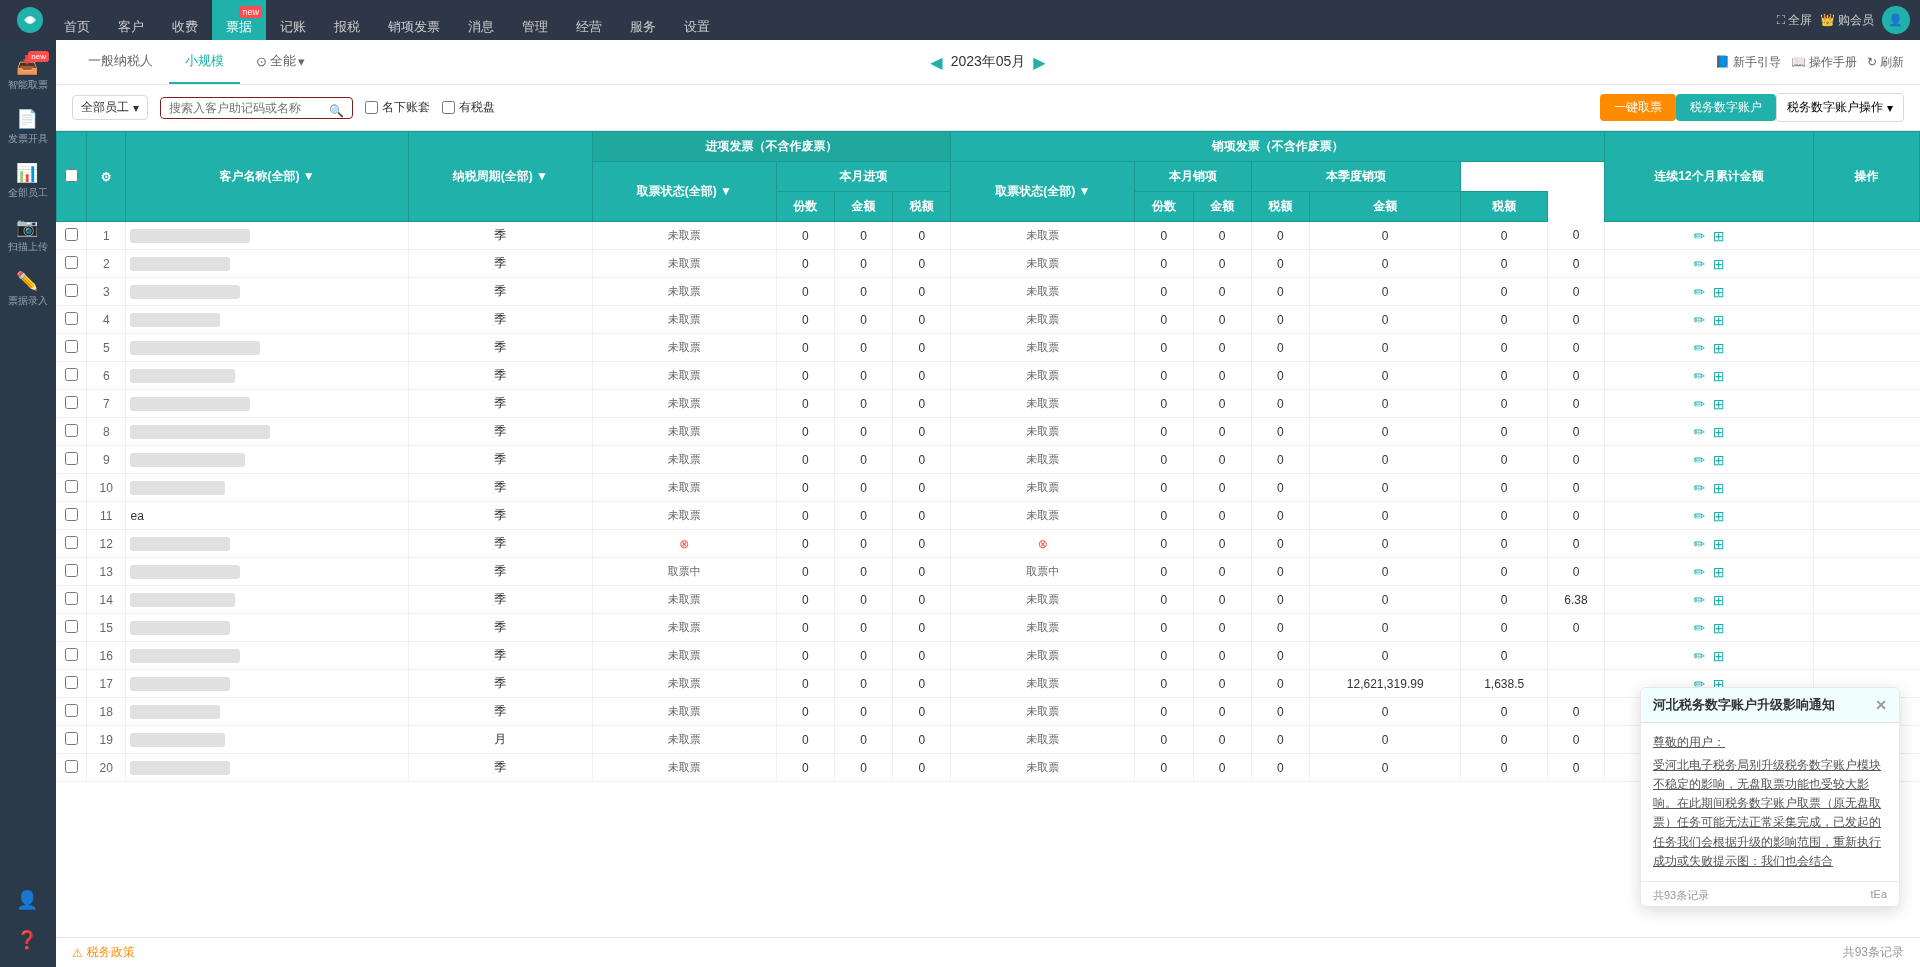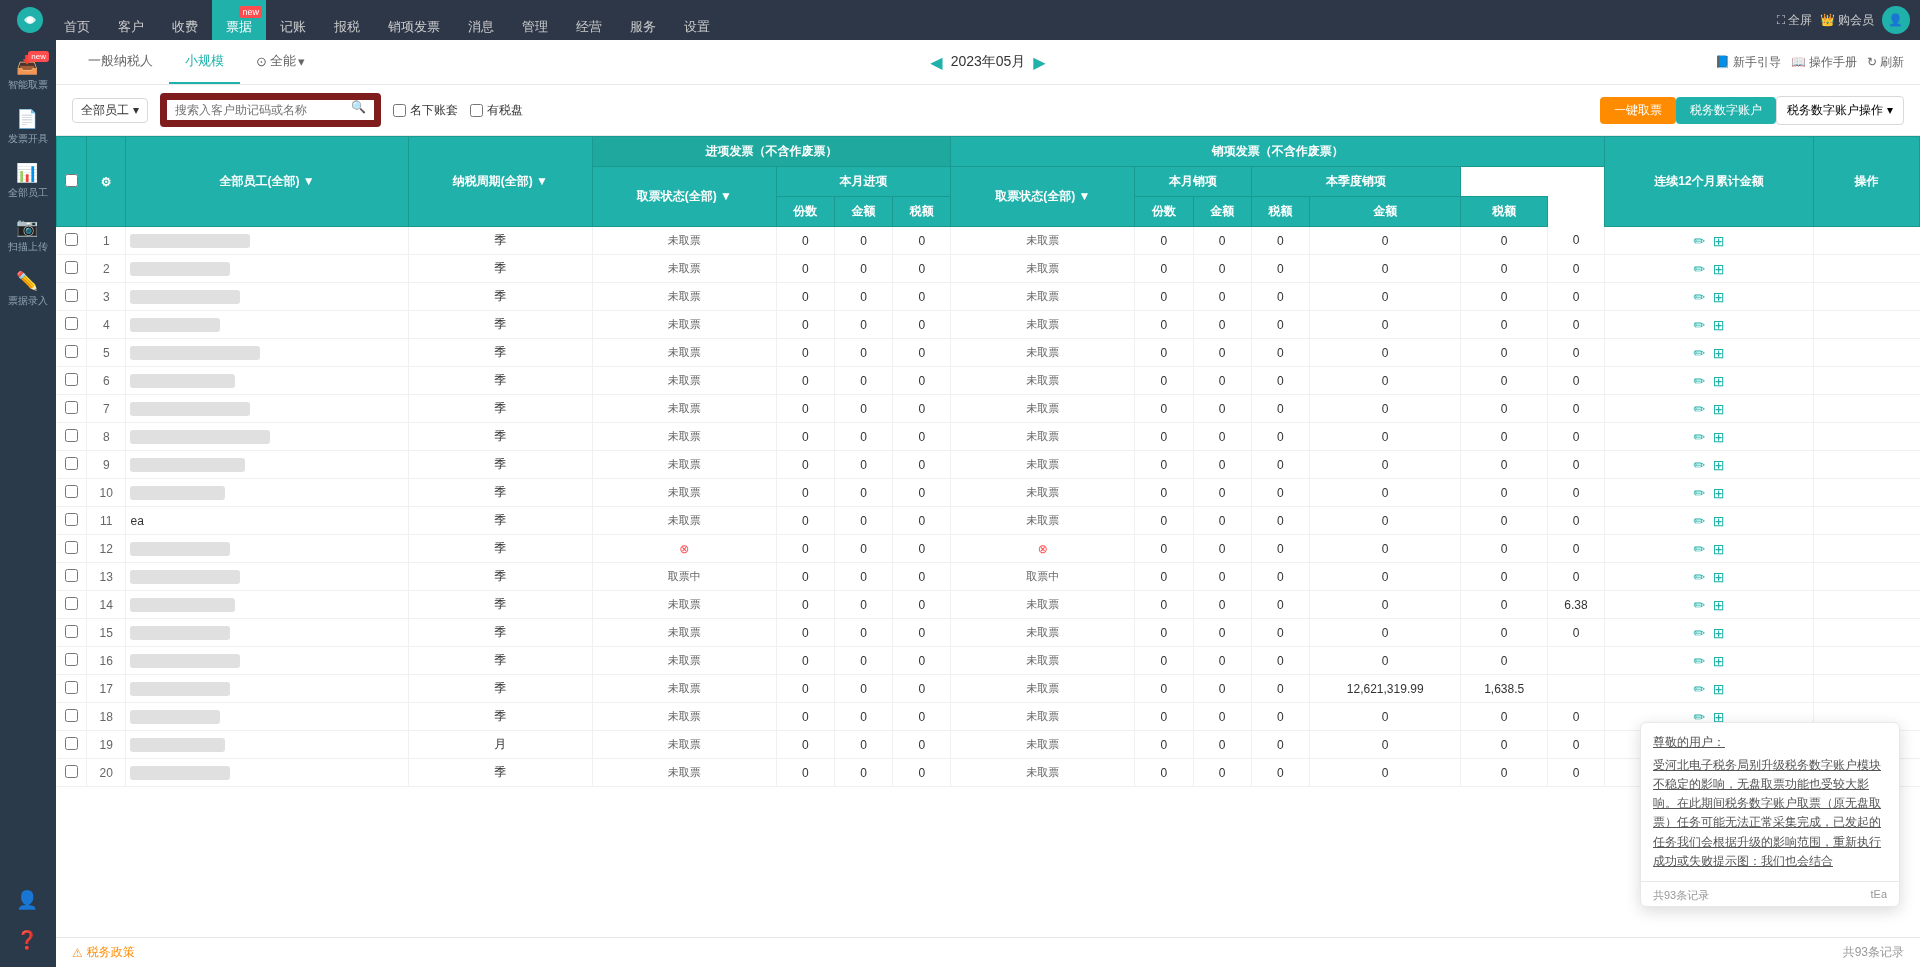--- a/index.html
+++ b/index.html
@@ -192,21 +192,21 @@
           </span>
         </div>
       </div>
     </div>
 
     <div class="filter-bar">
       <div class="select-box">
         <span>全部员工</span>
         <span>▾</span>
       </div>
-      <div style="display:flex; align-items:flex-start; border:7px solid #7f1d1d; border-radius:4px; overflow:hidden;gap:16px;">
+      <div style="display:flex; align-items:flex-end; border:1px solid #7f1d1d; border-radius:4px; overflow:hidden;">
         <input type="text" class="search-box" style="border: none; outline: none;" placeholder="搜索入客户助记码或名称">
         <span style="padding:0 8px; cursor:pointer; color:#999;">🔍</span>
       </div>
       <label class="checkbox-item">
         <input type="checkbox" style="">
         <span>名下账套</span>
       </label>
       <label class="checkbox-item">
         <input type="checkbox" style="">
         <span>有税盘</span>
@@ -222,21 +222,21 @@
     </div>
 
     <div class="table-container">
       <table>
         <thead>
           <tr>
             <th rowspan="3" style="width:30px;">
               <input type="checkbox" style="">
             </th>
             <th rowspan="3">⚙</th>
-            <th rowspan="3" style="min-width:160px;">全部员工(全部) ▼</th>
+            <th rowspan="3" style="min-width:160px;">客户名称(全部) ▼</th>
             <th rowspan="3" style="min-width:80px;">纳税周期(全部) ▼</th>
             <th colspan="4" style="background:#1fa89e; border-bottom:1px solid #1a9990;">进项发票（不含作废票）</th>
             <th colspan="7">销项发票（不含作废票）</th>
             <th rowspan="3" style="min-width:80px;">连续12个月累计金额</th>
             <th rowspan="3" style="min-width:60px;">操作</th>
           </tr>
           <tr>
             <th rowspan="2">取票状态(全部) ▼</th>
             <th colspan="3">本月进项</th>
             <th rowspan="2">取票状态(全部) ▼</th>
@@ -683,20 +683,24 @@
       <span class="footer-link">
         <span>⚠</span>
         <span>税务政策</span>
       </span>
       <span style="margin-left:auto; color:#999; font-size:12px;">共93条记录</span>
     </div>
   </div>
 </div>
 
 <div class="notification-popup">
+  <div class="notification-header">
+    <span>河北税务数字账户升级影响通知</span>
+    <span class="close-btn">✕</span>
+  </div>
   <div class="notification-body">
     <p>尊敬的用户：</p>
     <p style="margin-top:4px;">受河北电子税务局别升级税务数字账户模块不稳定的影响，无盘取票功能也受较大影响。在此期间税务数字账户取票（原无盘取票）任务可能无法正常采集完成，已发起的任务我们会根据升级的影响范围，重新执行成功或失败提示图：我们也会结合</p>
   </div>
   <div class="notification-footer">
     <span>tEa</span>
     <span style="float:left;">共93条记录</span>
   </div>
 </div>
 

